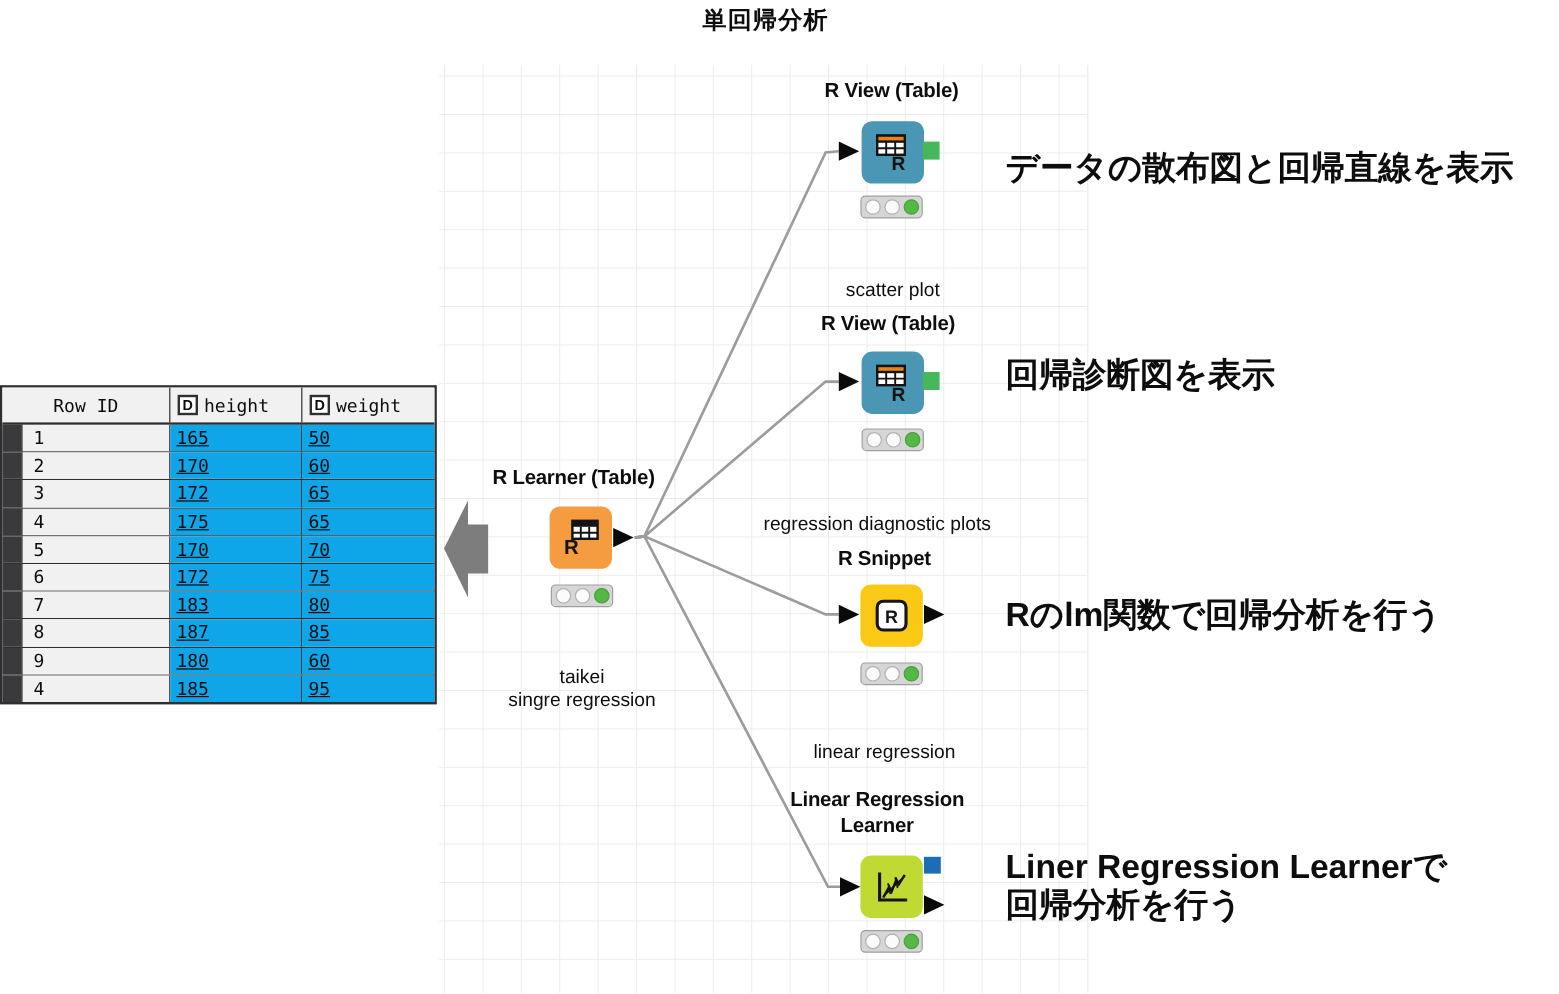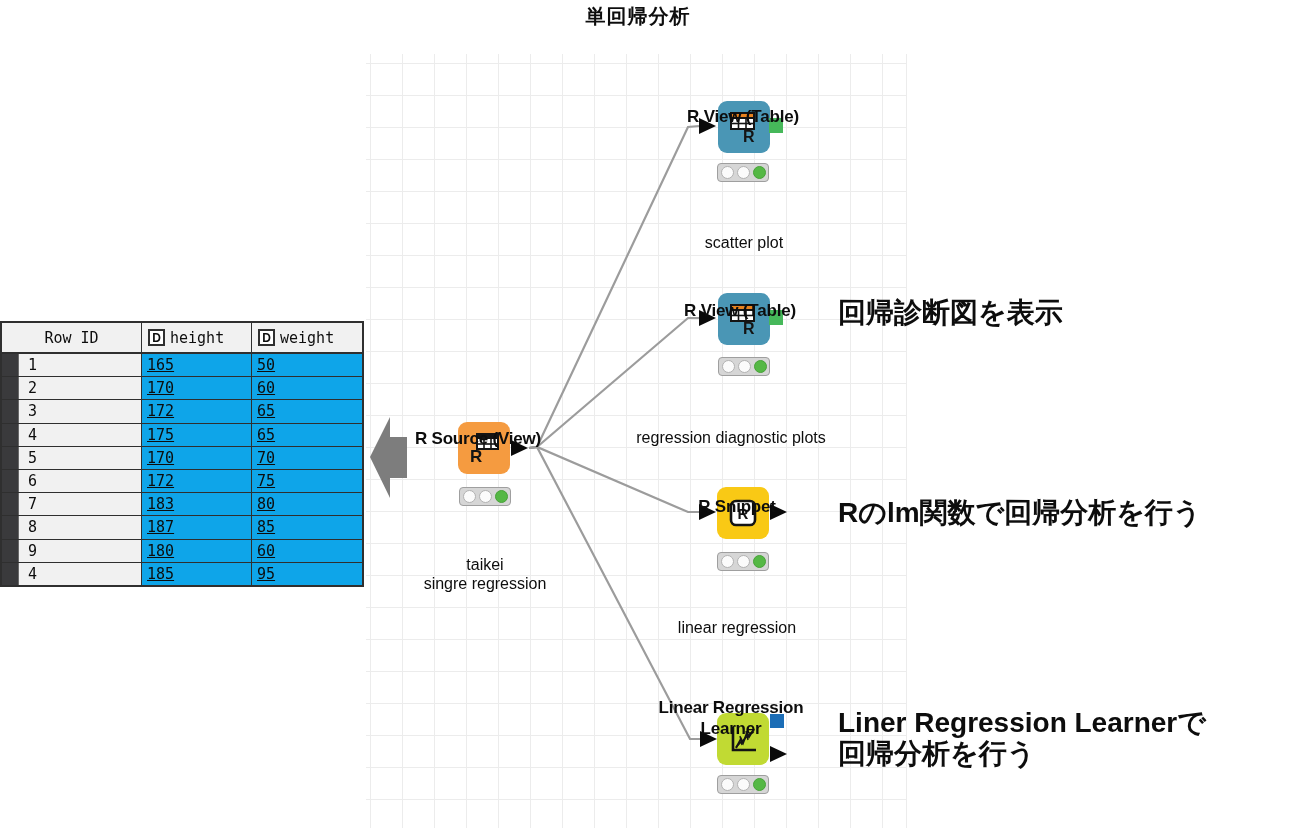--- a/index.html
+++ b/index.html
@@ -21,21 +21,21 @@
 
   
   .node-body{position:absolute;width:52px;height:52px;border-radius:9px;z-index:2;
     display:flex;align-items:center;justify-content:center;}
   .nb-teal{background:#4a96b5;}
   .nb-orange{background:#f59b40;}
   .nb-yellow{background:#f9c915;}
   .nb-lime{background:#c1da33;}
 
   .node-title{position:absolute;width:200px;text-align:center;font-size:17px;font-weight:700;
-    line-height:21px;z-index:3;letter-spacing:-0.2px;margin-top:41px;}
+    line-height:21px;z-index:3;letter-spacing:-0.2px;}
   .node-label{position:absolute;width:200px;text-align:center;font-size:16px;font-weight:500;
     line-height:19px;z-index:3;margin-top:40px;}
   .node-label.wide{width:240px;}
 
   .traffic{position:absolute;width:52px;height:19px;background:#d6d6d6;border:1px solid #9f9f9f;
     border-radius:4px;box-sizing:border-box;display:flex;align-items:center;justify-content:center;
     gap:3px;z-index:2;}
   .traffic i{display:block;width:13px;height:13px;border-radius:50%;background:#fbfbfb;
     border:1px solid #b2b2b2;box-sizing:border-box;}
   .traffic i.on{background:#55b845;border-color:#47a238;}
@@ -85,21 +85,21 @@
     <polyline points="529,448 537,447 688,127 699,126" fill="none" stroke="#9c9c9c" stroke-width="2.2"></polyline>
     <polyline points="529,448 537,447 688,318 699,318" fill="none" stroke="#9c9c9c" stroke-width="2.2"></polyline>
     <polyline points="529,448 537,447 688,512 699,512" fill="none" stroke="#9c9c9c" stroke-width="2.2"></polyline>
     <polyline points="529,448 537,447 690,739 700,739" fill="none" stroke="#9c9c9c" stroke-width="2.2"></polyline>
   </svg>
 
   <svg class="bigarrow" width="37" height="81">
     <polygon points="0,40 20,0 20,20 37,20 37,61 20,61 20,81" fill="#7d7d7d"></polygon>
   </svg>
 
-  <div class="node-title" style="left:378px;top:387px;">R Source (View)</div>
+  <div class="node-title" style="left:378px;top:387px;">R Learner (Table)</div>
   <div class="node-body nb-orange" style="left:458px;top:422px;">
     <svg width="34" height="34" viewBox="0 0 34 34">
       <rect x="10" y="3" width="21" height="15" fill="#fff" stroke="#141414" stroke-width="2"></rect>
       <rect x="10" y="3" width="21" height="5" fill="#141414"></rect>
       <line x1="17" y1="8" x2="17" y2="18" stroke="#141414" stroke-width="1.6"></line>
       <line x1="24" y1="8" x2="24" y2="18" stroke="#141414" stroke-width="1.6"></line>
       <line x1="10" y1="13" x2="31" y2="13" stroke="#141414" stroke-width="1.6"></line>
       <text x="3" y="31" font-size="17" font-weight="bold" fill="#141414">R</text>
     </svg>
   </div>
@@ -185,20 +185,21 @@
   </div>
   <div class="arrow" style="left:700px;top:731px;"></div>
   <div class="port-blue" style="left:770px;top:714px;"></div>
   <div class="arrow" style="left:770px;top:746px;"></div>
   <div class="traffic" style="left:717px;top:775px;">
     <i></i>
       <i></i>
       <i class="on"></i>
   </div>
 
+  <div class="annotation" style="left:838px;top:124px;">データの散布図と回帰直線を表示</div>
   <div class="annotation" style="left:838px;top:297px;">回帰診断図を表示</div>
   <div class="annotation" style="left:838px;top:497px;">Rのlm関数で回帰分析を行う</div>
   <div class="annotation" style="left:838px;top:707px;">
     <div>Liner Regression Learnerで</div>
     <div>回帰分析を行う</div>
   </div>
 
   <div class="ktable">
     <div class="krow khead">
       <div class="kcell kc-rowid">Row ID</div>

